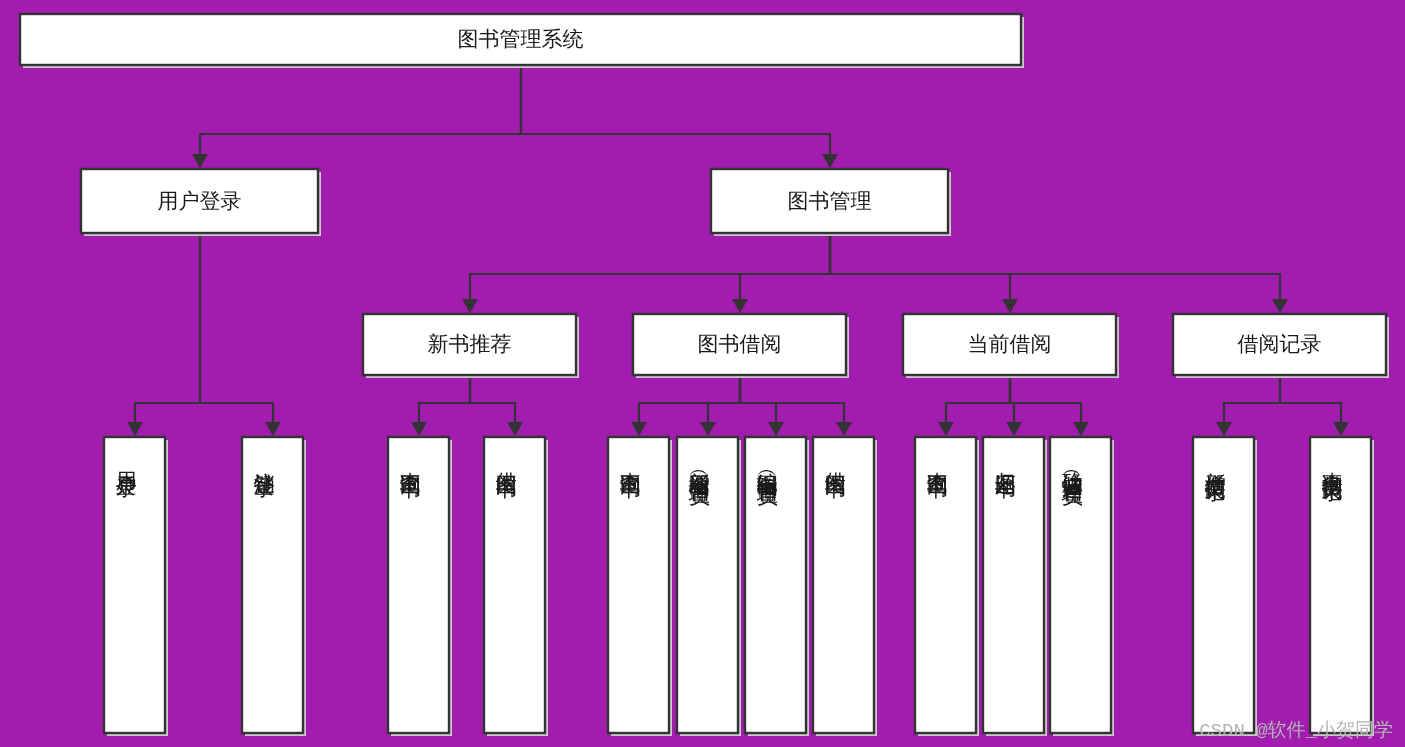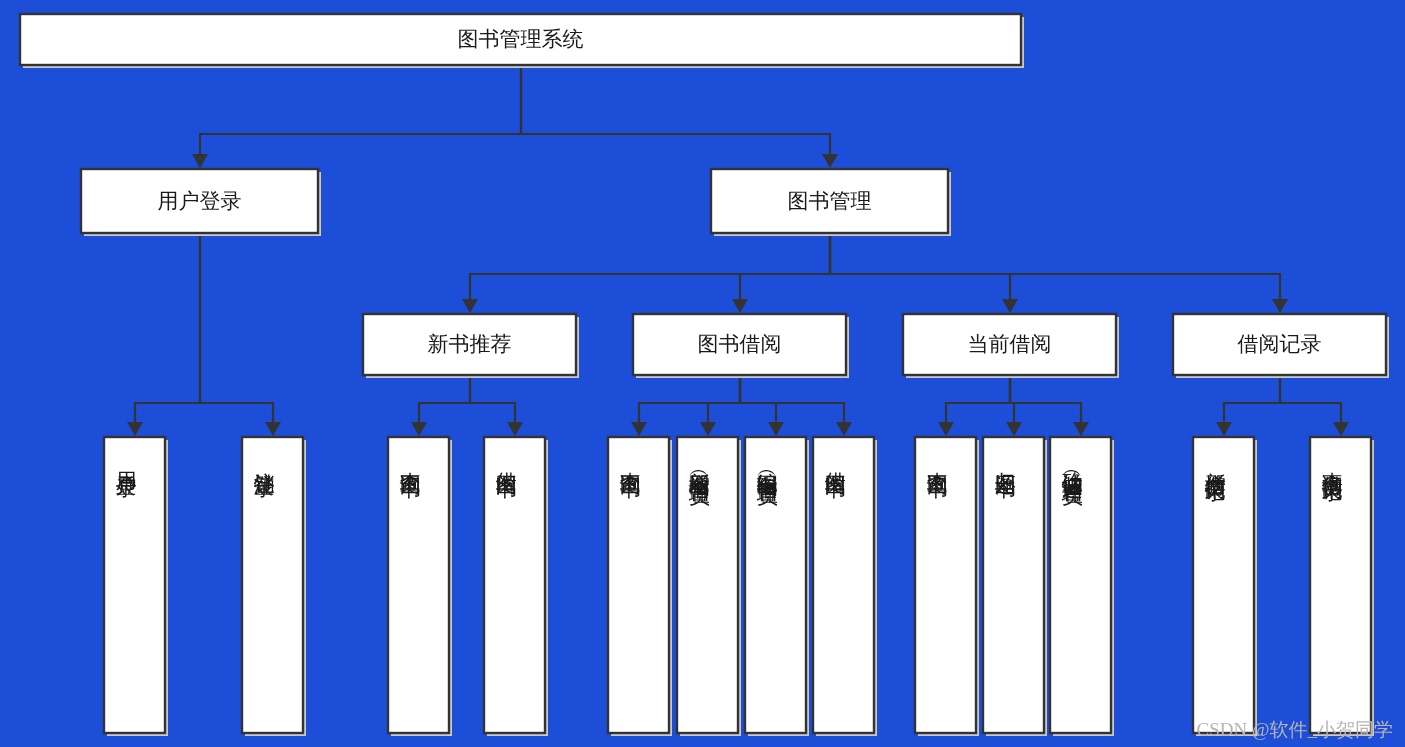--- a/index.html
+++ b/index.html
@@ -8,21 +8,21 @@
     padding: 0;
     background: #ffffff;
   }
   body {
     font-family: "Liberation Sans", "DejaVu Sans", sans-serif;
   }
   #diagram-root {
     position: relative;
     width: 1405px;
     height: 747px;
-    background: #1d4ed8;
+    background: #a21caf;
     overflow: hidden;
   }
   svg.diagram-canvas {
     position: absolute;
     left: 0;
     top: 0;
     width: 1405px;
     height: 747px;
     display: block;
   }
@@ -59,21 +59,21 @@
     writing-mode: vertical-rl;
     text-orientation: upright;
     letter-spacing: 2px;
     dominant-baseline: hanging;
     text-anchor: start;
   }
   .watermark-text {
     position: absolute;
     right: 12px;
     bottom: 4px;
-    font-family: Liberation Serif, serif;
+    font-family: Liberation Mono, monospace;
     font-size: 19px;
     color: #b5b5b5;
     white-space: nowrap;
     user-select: none;
   }
 </style>
 </head>
 <body>
 
 <div id="diagram-root">

